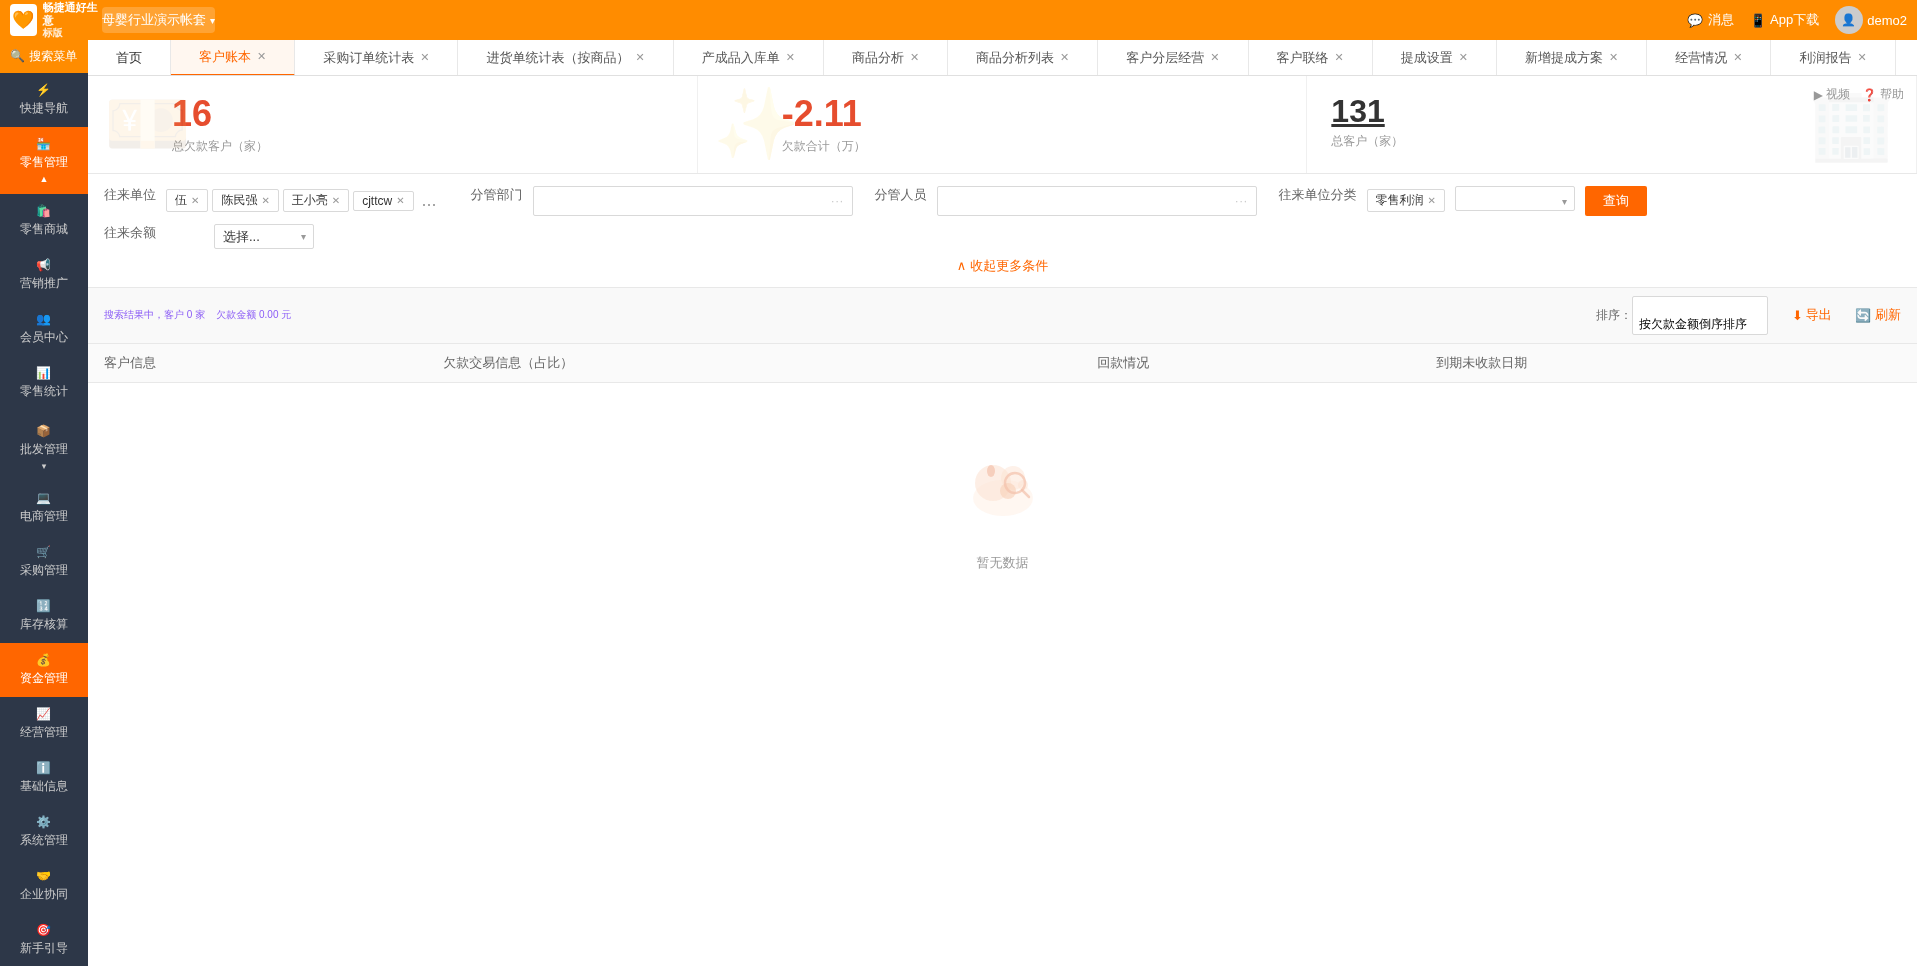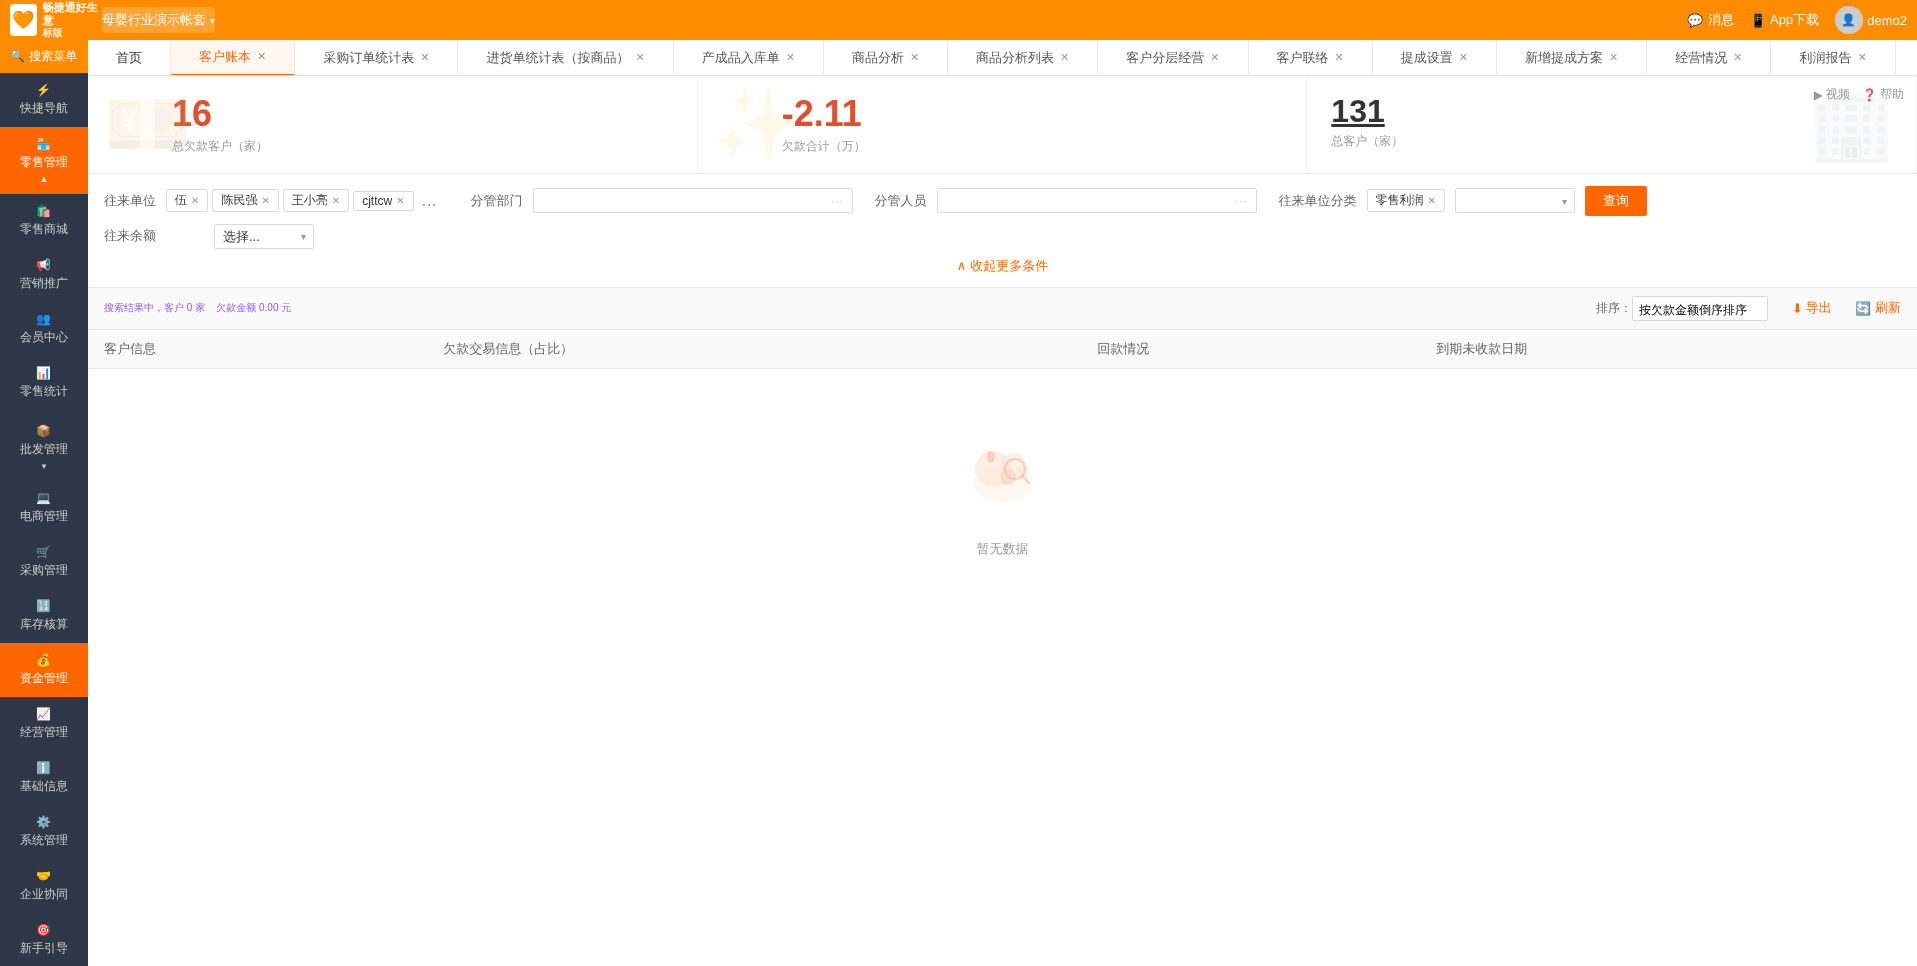--- a/index.html
+++ b/index.html
@@ -41,38 +41,38 @@
     .stat-item { flex: 1; padding: 18px 24px; border-right: 1px solid #f0f0f0; position: relative; }
     .stat-value { font-size: 36px; font-weight: bold; color: #e64d2e; line-height: 1.1; }
     .stat-value.negative { color: #e64d2e; }
     .stat-value.dark { color: #333; font-size: 32px; }
     .stat-label { font-size: 12px; color: #999; margin-top: 4px; }
     .video-help { position: absolute; top: 10px; right: 12px; display: flex; gap: 12px; font-size: 12px; color: #999; }
     .video-help span { cursor: pointer; display: flex; align-items: center; gap: 3px; }
 
     
     .filter-area { background: white; padding: 12px 16px; border-bottom: 1px solid #e8e8e8; flex-shrink: 0; }
-    .filter-row { display: flex; align-items: center; gap: 10px; margin-bottom: 8px; flex-wrap: wrap; }
+    .filter-row { display: flex; gap: 10px; margin-bottom: 8px; flex-wrap: wrap; }
     .filter-label { color: #666; font-size: 13px; white-space: nowrap; }
     .filter-tags { display: flex; align-items: center; gap: 4px; flex-wrap: wrap; }
     .filter-tag { background: #fff; border: 1px solid #d9d9d9; border-radius: 2px; padding: 2px 8px; font-size: 12px; display: flex; align-items: center; gap: 4px; }
     .filter-tag .tag-close { color: #999; cursor: pointer; font-size: 10px; }
     .filter-select { border: 1px solid #d9d9d9; border-radius: 2px; padding: 4px 24px 4px 8px; font-size: 13px; color: #333; background: white; cursor: pointer; min-width: 120px; position: relative; appearance: none; }
     .filter-select-wrap { position: relative; display: inline-block; }
     .filter-select-wrap::after { content: '▾'; position: absolute; right: 8px; top: 50%; transform: translateY(-50%); color: #999; pointer-events: none; font-size: 10px; }
     .more-btn { color: #999; cursor: pointer; font-size: 18px; padding: 0 4px; }
     .filter-input-wrap { flex: 1; min-width: 200px; max-width: 320px; border: 1px solid #d9d9d9; border-radius: 2px; padding: 4px 8px; display: flex; align-items: center; }
     .filter-input { border: none; outline: none; flex: 1; font-size: 13px; }
     .collapse-btn { display: flex; align-items: center; gap: 4px; color: #ff6600; cursor: pointer; font-size: 13px; justify-content: center; margin-top: 4px; }
 
     
     .results-bar { background: #f9f9f9; padding: 8px 16px; display: flex; align-items: center; justify-content: space-between; border-bottom: 1px solid #e8e8e8; flex-shrink: 0; }
     .results-info { font-size: 10px; color: #8b5cf6; }
     .results-actions { display: flex; align-items: center; gap: 24px; font-size: 13px; }
-    .sort-select { border: 1px solid #d9d9d9; border-radius: 2px; padding: 6px 20px 3px 6px; font-size: 12px; appearance: none; background: white; cursor: pointer; position: relative; }
+    .sort-select { border: 1px solid #d9d9d9; border-radius: 2px; padding: 20px 20px 3px 6px; font-size: 12px; appearance: none; background: white; cursor: pointer; position: relative; }
     .sort-wrap { position: relative; display: inline-flex; align-items: center; }
     .sort-label { font-size: 12px; color: #666; }
     .action-link { color: #ff6600; cursor: pointer; display: flex; align-items: center; gap: 3px; font-size: 13px; }
 
     
     .table-wrapper { flex: 1; overflow: auto; background: white; }
     .data-table { width: 100%; border-collapse: collapse; }
     .data-table th { padding: 10px 16px; background: #fafafa; border-bottom: 1px solid #e8e8e8; font-size: 13px; color: #666; font-weight: normal; text-align: left; }
     .empty-state { display: flex; flex-direction: column; align-items: center; justify-content: center; padding: 60px 0; }
     .empty-icon { font-size: 80px; margin-bottom: 12px; opacity: 0.5; }

